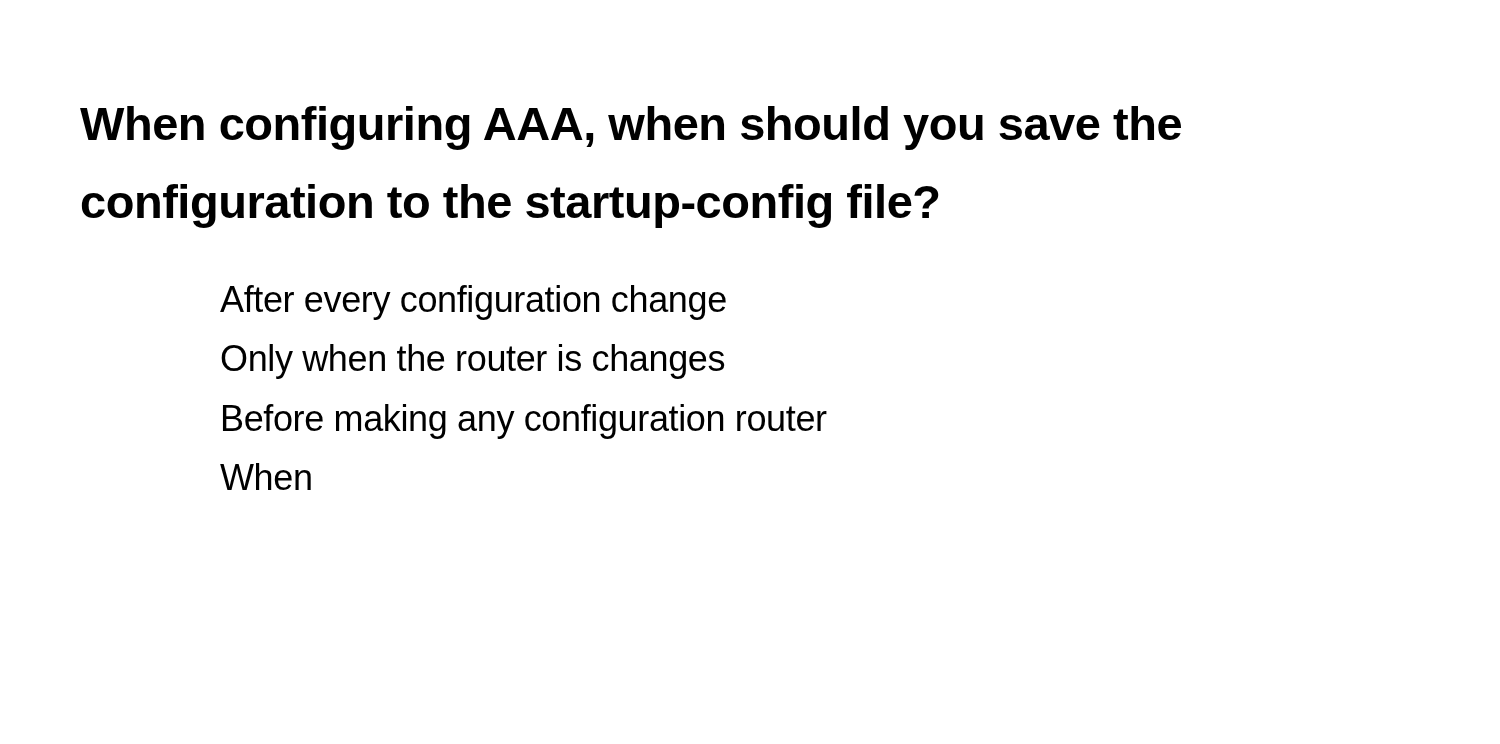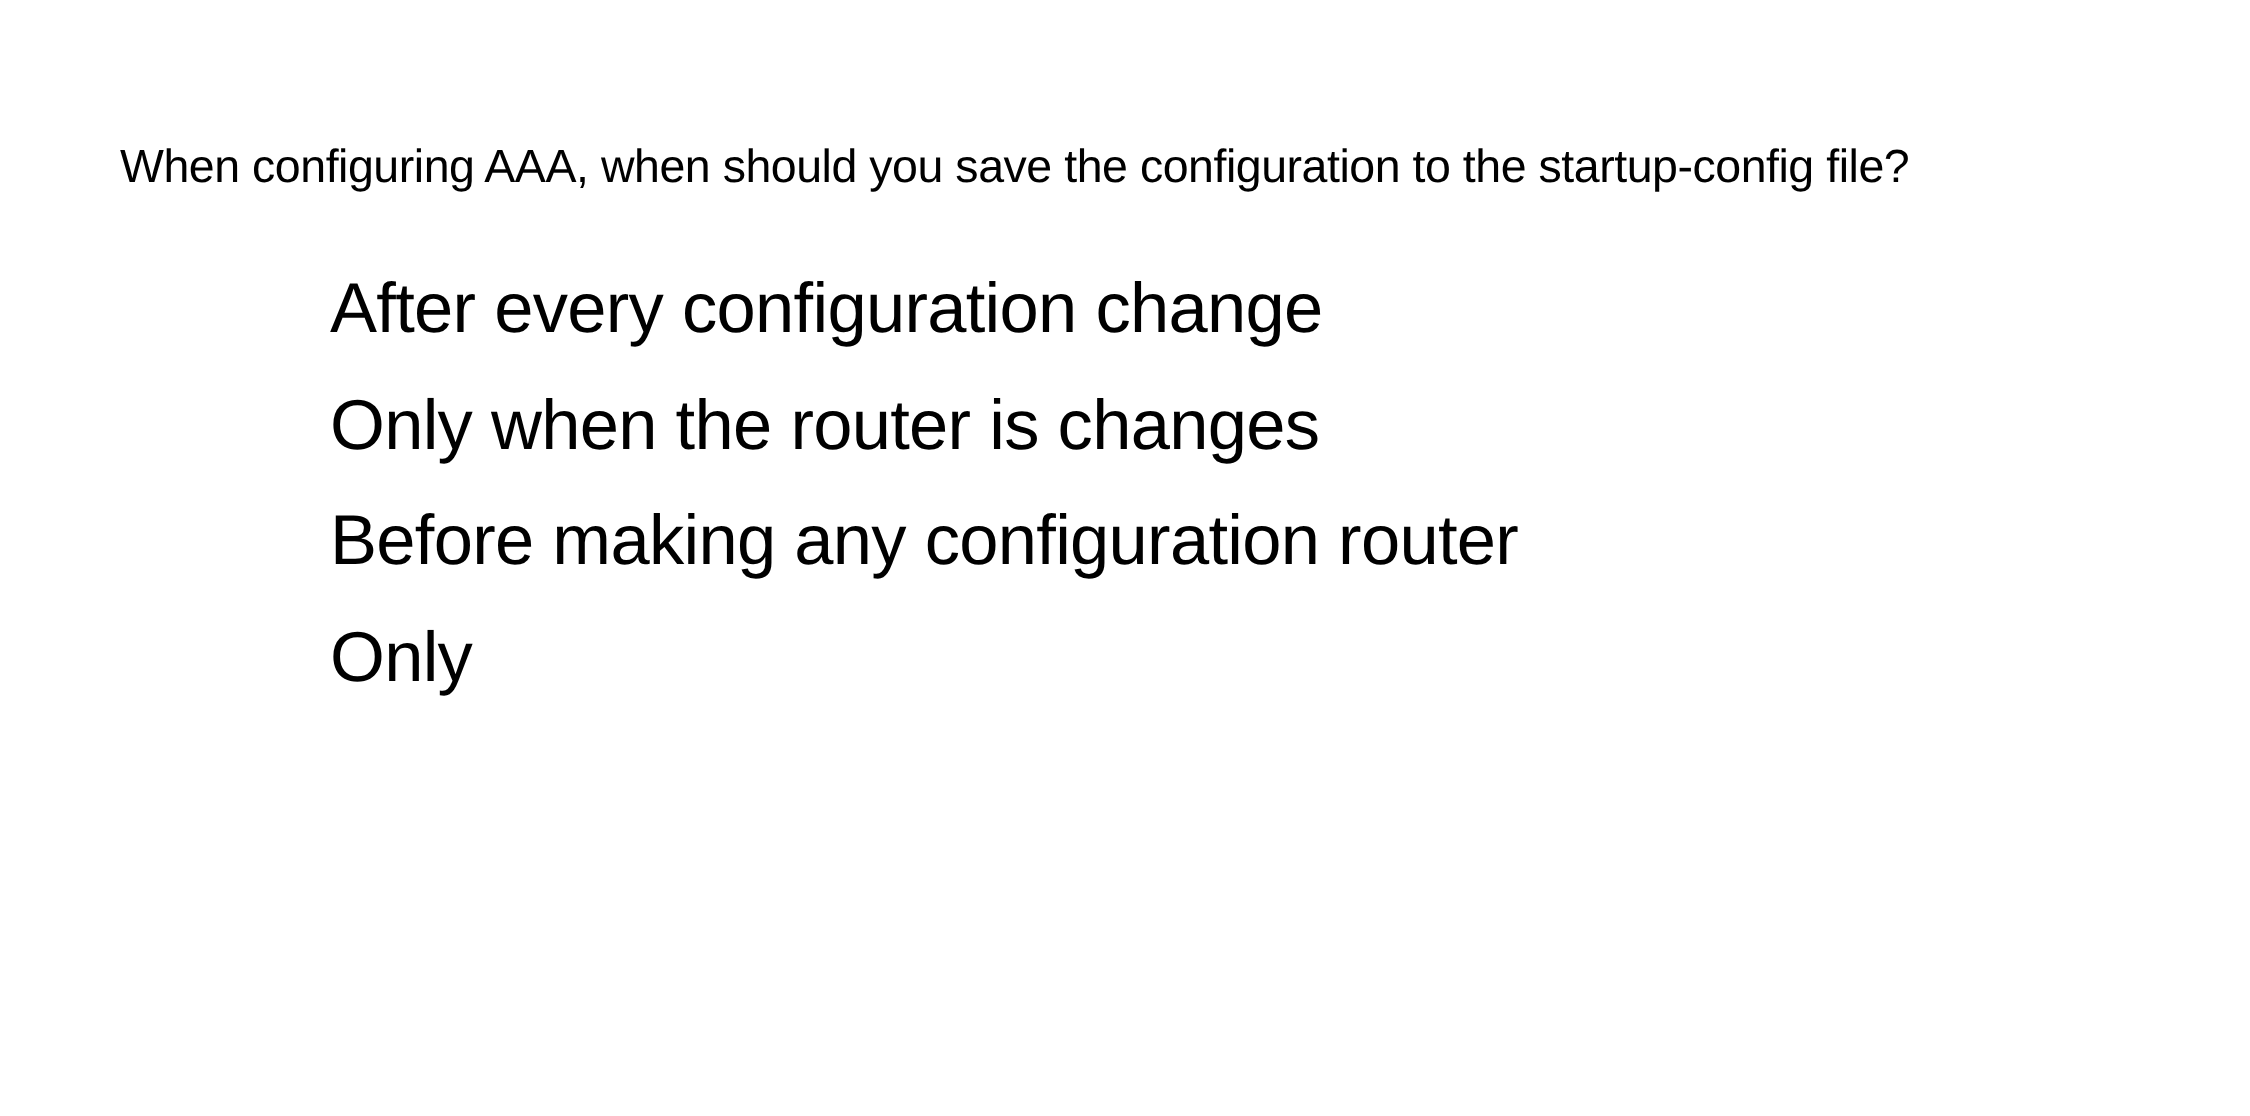--- a/index.html
+++ b/index.html
@@ -9,36 +9,37 @@
     }
     body {
       width: 1500px;
       height: 744px;
       background: #ffffff;
       font-family: -apple-system, BlinkMacSystemFont, "Segoe UI", Helvetica, Arial, sans-serif;
       padding: 85px 80px 0 80px;
       color: #000000;
     }
     .question {
-      font-size: 31px;
+      font-size: 47px;
       line-height: 1.65;
       margin-bottom: 30px;
       letter-spacing: -0.01em;
+      font-weight: bold;
     }
     .answers {
       padding-left: 140px;
     }
     .answer-item {
-      font-size: 47px;
+      font-size: 36px;
       line-height: 1.65;
       letter-spacing: -0.01em;
     }
   </style>
 </head>
 <body>
 
 <div class="question">When configuring AAA, when should you save the configuration to the startup-config file?</div>
 <div class="answers">
   <div class="answer-item">After every configuration change</div>
   <div class="answer-item">Only when the router is changes</div>
   <div class="answer-item">Before making any configuration router</div>
-  <div class="answer-item">Only</div>
+  <div class="answer-item">When</div>
 </div>
 
 </body></html>

